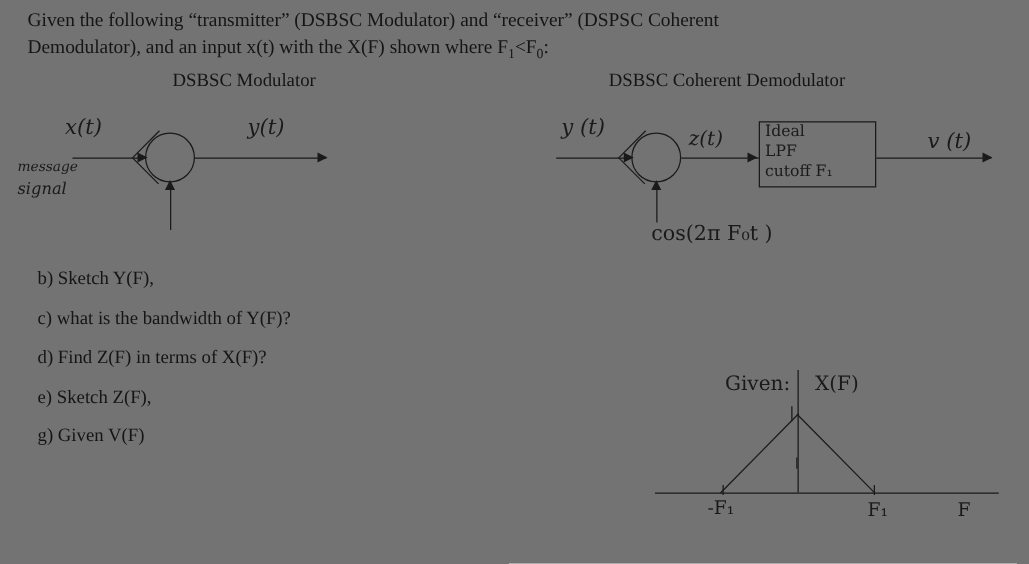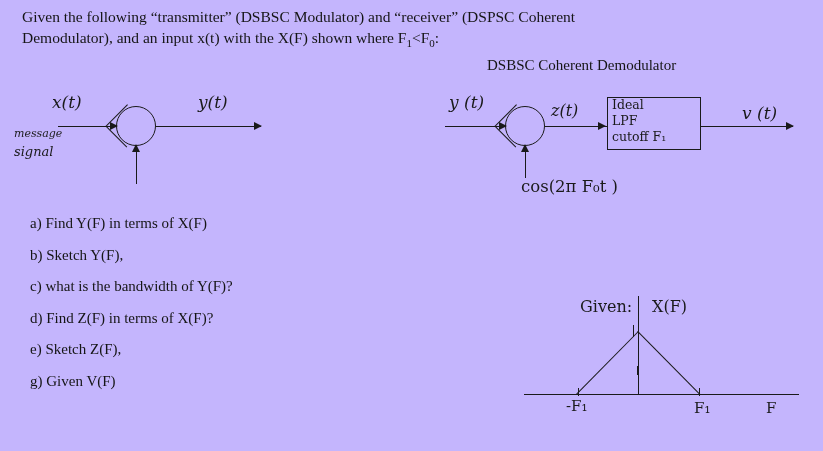--- a/index.html
+++ b/index.html
@@ -4,21 +4,21 @@
 <style>
   html, body {
     margin: 0;
     padding: 0;
     background: #ffffff;
   }
   #page {
     position: relative;
     width: 823px;
     height: 451px;
-    background: #c4b5fd;
+    background: #737373;
     overflow: hidden;
     font-family: "Liberation Serif", serif;
     color: #111111;
   }
 
   
   #intro {
     position: absolute;
     left: 22px;
     top: 6px;
@@ -172,20 +172,21 @@
 
 <div id="page">
 
   <div id="intro">
     <span>Given the following “transmitter” (DSBSC Modulator) and “receiver” (DSPSC Coherent</span>
     <span class="line2">
       <span>Demodulator), and an input x(t) with the X(F) shown where F</span><span class="sub">1</span><span>&lt;F</span><span class="sub">0</span><span>:</span>
     </span>
   </div>
 
+  <div class="diagram-title" id="title-mod">DSBSC Modulator</div>
   <div class="diagram-title" id="title-dem">DSBSC Coherent Demodulator</div>
 
   <div class="hline" style="left:58px; top:126px; width:58px;"></div>
   <div class="arrowhead" style="left:110px; top:121.5px;"></div>
 
   <div class="mixer" style="left:116px; top:106px; width:40px; height:40px;">
     <span class="x1"></span>
     <span class="x2"></span>
   </div>
 
@@ -221,21 +222,20 @@
 
   <div class="vline" style="left:525px; top:146px; height:32px;"></div>
   <div class="arrowup" style="left:520.5px; top:144px;"></div>
 
   <div class="hand" style="left:449px; top:92px; font-size:17px;">y (t)</div>
   <div class="hand" style="left:551px; top:101px; font-size:16px;">z(t)</div>
   <div class="hand" style="left:742px; top:103px; font-size:17px;">v (t)</div>
   <div class="hand-up" style="left:521px; top:177px; font-size:16.5px;">cos(2π F₀t )</div>
 
   <div id="questions">
-    <div class="q">a)  Find Y(F) in terms of X(F)</div>
     <div class="q">b)  Sketch Y(F),</div>
     <div class="q">c)  what is the bandwidth of Y(F)?</div>
     <div class="q">d)  Find Z(F) in terms of X(F)?</div>
     <div class="q">e)  Sketch Z(F),</div>
     <div class="q">g)  Given V(F)</div>
   </div>
 
   <div id="given-label">Given:</div>
   <div id="xf-label">X(F)</div>
 

